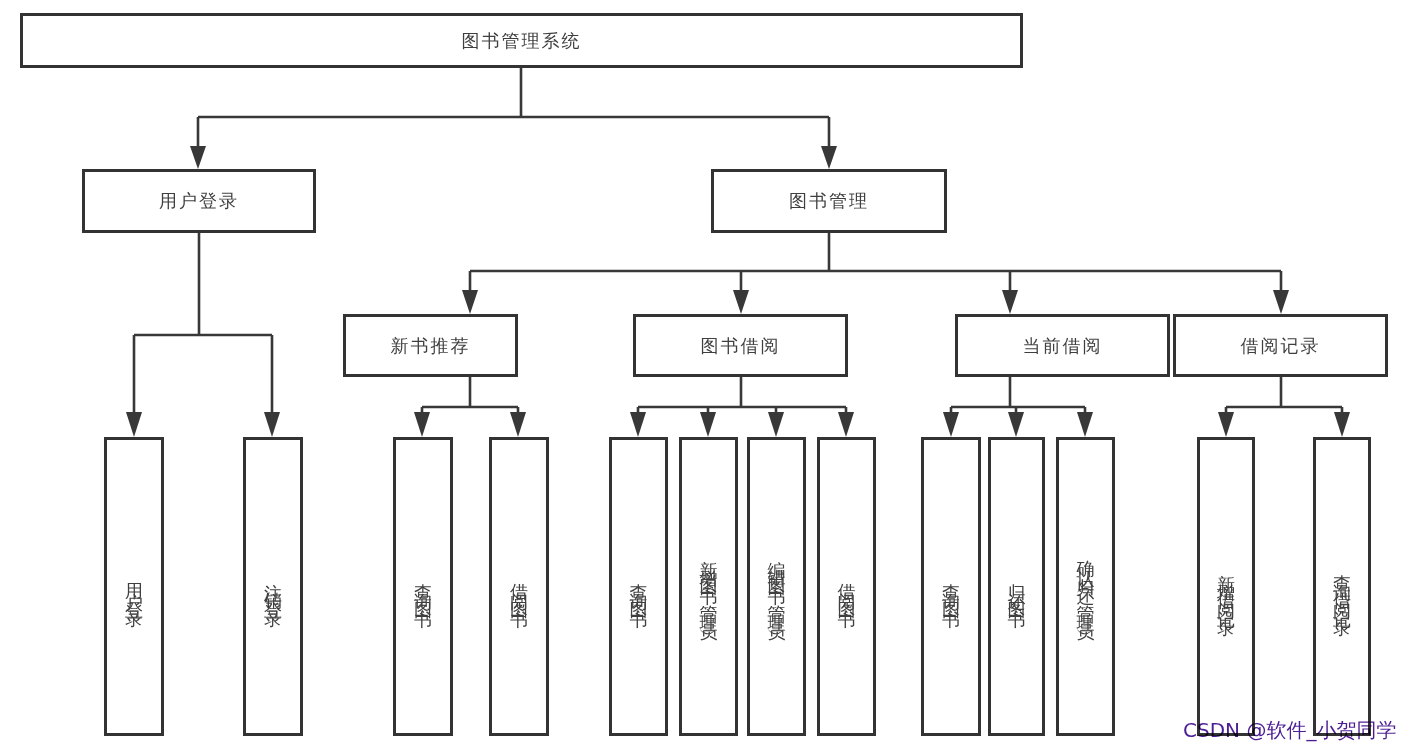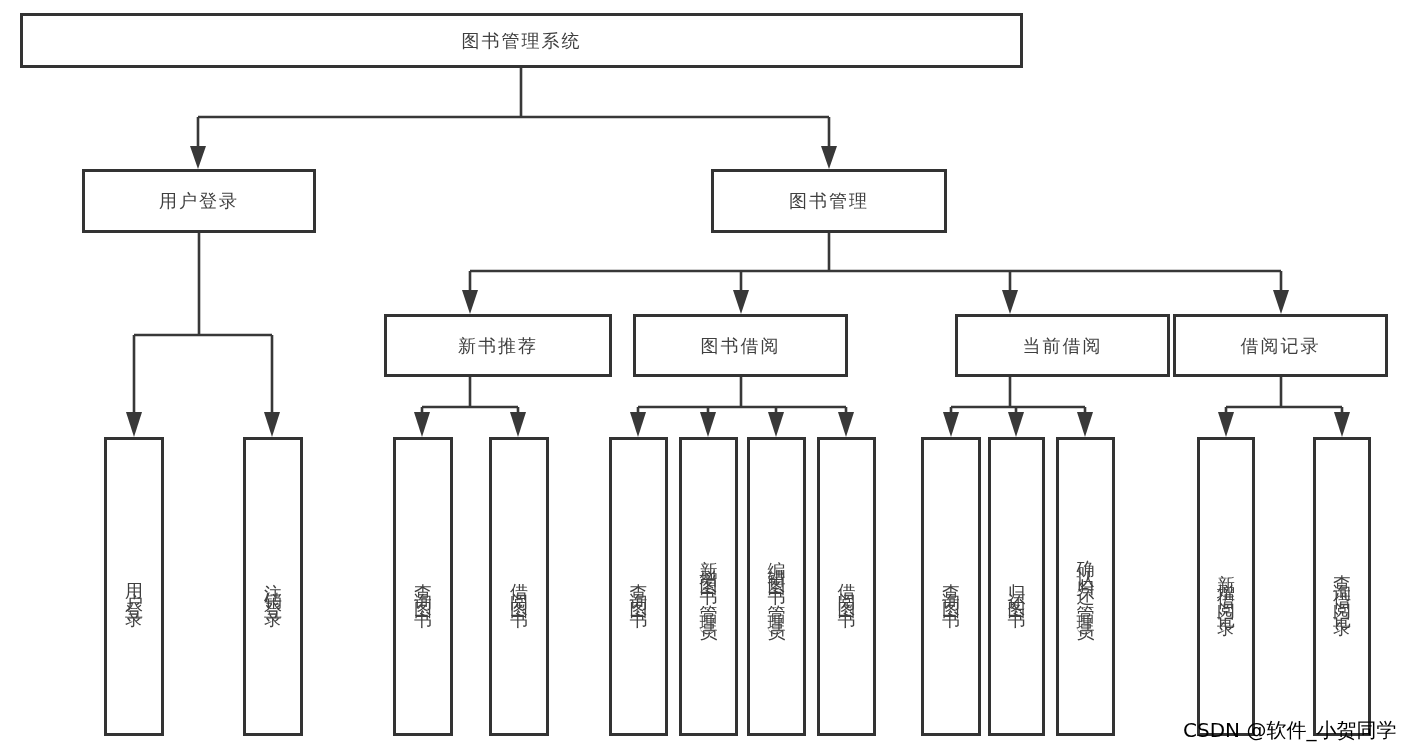--- a/index.html
+++ b/index.html
@@ -47,21 +47,21 @@
     color: #3f3f3f;
     letter-spacing: 9px;
     line-height: 1;
     white-space: nowrap;
   }
   #watermark {
     position: absolute;
     left: 1183px;
     top: 717px;
     font-size: 20px;
-    color: #000000;
+    color: #4c1d95;
     letter-spacing: 0px;
     white-space: nowrap;
     mix-blend-mode: multiply;
     z-index: 10;
   }
   .cline { stroke: #383838; stroke-width: 2.6; fill: none; }
   .ahead { fill: #383838; stroke: none; }
 </style>
 </head>
 <body>
@@ -148,21 +148,21 @@
     <span>图书管理系统</span>
   </div>
 
   <div class="hbox" style="left:82px; top:169px; width:234px; height:64px;">
     <span>用户登录</span>
   </div>
   <div class="hbox" style="left:711px; top:169px; width:236px; height:64px;text-align:center;">
     <span>图书管理</span>
   </div>
 
-  <div class="hbox" style="left:384px; top:314px; width:228px; height:63px;">
+  <div class="hbox" style="left:343px; top:314px; width:175px; height:63px;">
     <span>新书推荐</span>
   </div>
   <div class="hbox" style="left:633px; top:314px; width:215px; height:63px;justify-content:center;">
     <span>图书借阅</span>
   </div>
   <div class="hbox" style="left:955px; top:314px; width:215px; height:63px;">
     <span>当前借阅</span>
   </div>
   <div class="hbox" style="left:1173px; top:314px; width:215px; height:63px;">
     <span>借阅记录</span>

